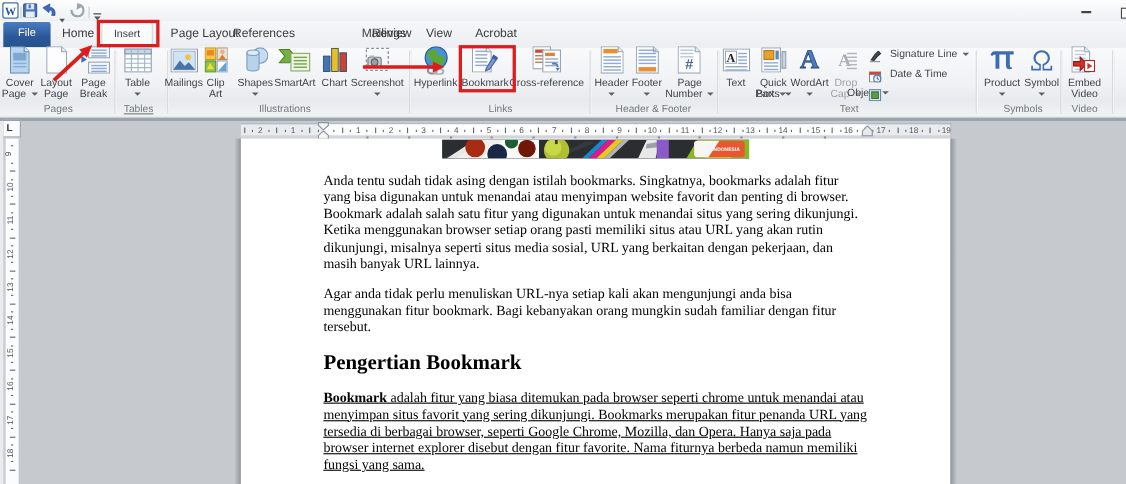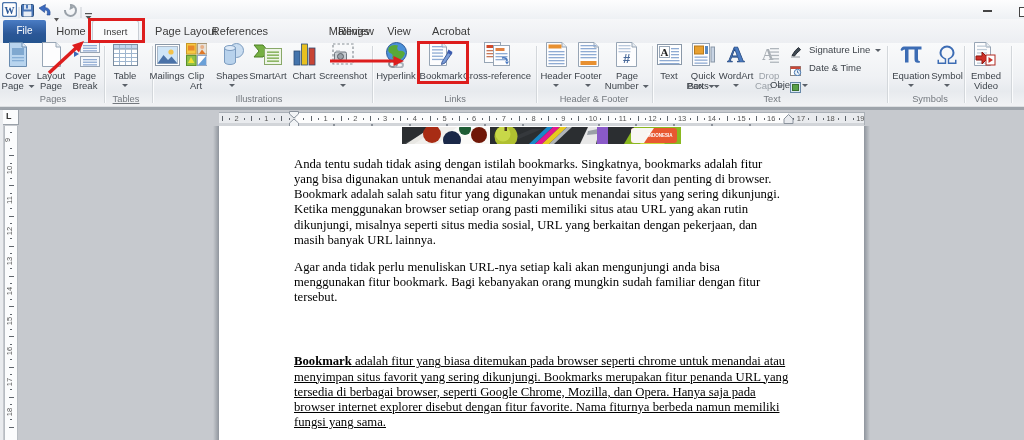--- a/index.html
+++ b/index.html
@@ -128,21 +128,21 @@
     <div class="ilabel" style="left:701px;top:81px;">Box <span class="ddi"></span></div>
     <div class="ilabel" style="left:703px;top:71px;">Quick</div>
     <div class="ilabel" style="left:703px;top:81px;">Parts <span class="ddi"></span></div>
     <div class="ilabel" style="left:736px;top:71px;">WordArt</div>
     <div class="dd" style="left:736px;top:84px;"></div>
     <div class="ilabel gray" style="left:769px;top:71px;">Drop</div>
     <div class="ilabel gray" style="left:769px;top:81px;">Cap <span class="ddi" style="border-top-color:#9ba1a8;"></span></div>
     <div class="ilabel" style="left:836px;top:45px;transform:none;left:809px;">Signature Line <span class="ddi"></span></div>
     <div class="ilabel" style="left:809px;top:63px;transform:none;text-align:right;">Date &amp; Time</div>
     <div class="ilabel" style="left:770px;top:80px;transform:none;">Object <span class="ddi"></span></div>
-    <div class="ilabel" style="left:911px;top:71px;">Equation</div>
+    <div class="ilabel" style="left:911px;top:71px;">Product</div>
     <div class="dd" style="left:911px;top:84px;"></div>
     <div class="ilabel" style="left:947px;top:71px;">Symbol</div>
     <div class="dd" style="left:947px;top:84px;"></div>
     <div class="ilabel" style="left:986px;top:71px;">Embed</div>
     <div class="ilabel" style="left:986px;top:81px;">Video</div>
   </div>
 
   <div id="icons">
       <div style="position: absolute; left: 9px; top: 42px; width: 18px; height: 25px;"><svg width="18" height="25" viewBox="0 0 18 25">
           <path d="M0.5 0.5 L13 0.5 L17.5 5 L17.5 24.5 L0.5 24.5 Z" fill="#b8d4ee" stroke="#6a8cb0"></path>
@@ -581,20 +581,21 @@
 
   <div class="para serif" style="top:156.7px;">Anda tentu sudah tidak asing dengan istilah bookmarks. Singkatnya, bookmarks adalah fitur<br>
 yang bisa digunakan untuk menandai atau menyimpan website favorit dan penting di browser.<br>
 Bookmark adalah salah satu fitur yang digunakan untuk menandai situs yang sering dikunjungi.<br>
 Ketika menggunakan browser setiap orang pasti memiliki situs atau URL yang akan rutin<br>
 dikunjungi, misalnya seperti situs media sosial, URL yang berkaitan dengan pekerjaan, dan<br>
 masih banyak URL lainnya.</div>
   <div class="para serif" style="top:259.7px;">Agar anda tidak perlu menuliskan URL-nya setiap kali akan mengunjungi anda bisa<br>
 menggunakan fitur bookmark. Bagi kebanyakan orang mungkin sudah familiar dengan fitur<br>
 tersebut.</div>
+  <h1 class="serif abs" style="left:294px;top:318px;">Pengertian Bookmark</h1>
   <div class="para serif" style="top:354.4px;text-decoration:underline;"><b>Bookmark</b> adalah fitur yang biasa ditemukan pada browser seperti chrome untuk menandai atau<br>
 menyimpan situs favorit yang sering dikunjungi. Bookmarks merupakan fitur penanda URL yang<br>
 tersedia di berbagai browser, seperti Google Chrome, Mozilla, dan Opera. Hanya saja pada<br>
 browser internet explorer disebut dengan fitur favorite. Nama fiturnya berbeda namun memiliki<br>
 fungsi yang sama.</div>
 
   <div class="redbox" style="left:88px;top:18px;width:51px;height:19px;"></div>
   <div class="redbox" style="left:417px;top:41px;width:46px;height:37px;"></div>
   <svg class="abs" style="left:0;top:0;" width="1024" height="120">
     <line x1="49" y1="73" x2="76" y2="48" stroke="#dd1d1d" stroke-width="3.5"></line>

